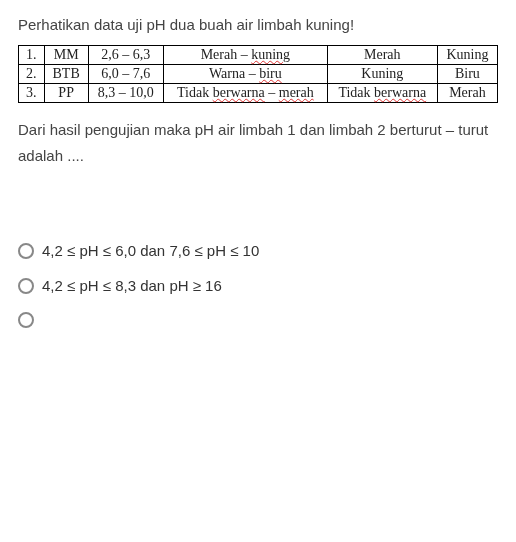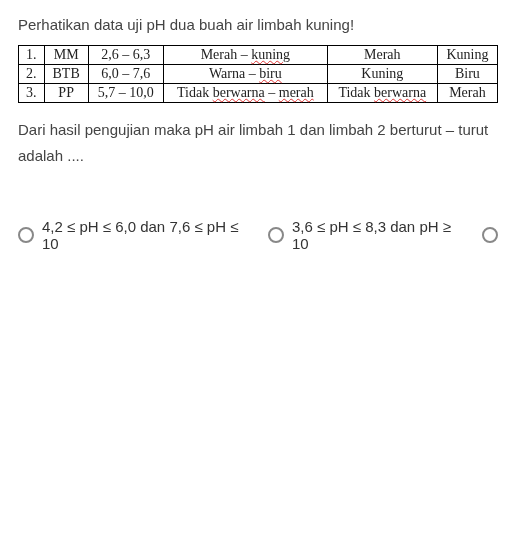--- a/index.html
+++ b/index.html
@@ -23,22 +23,22 @@
   table td, table th {
     border: 1px solid #000;
     padding: 1px 6px;
     text-align: center;
     font-weight: normal;
     font-size: 14px;
     white-space: nowrap;
   }
   table th { font-weight: normal; }
   .wavy { text-decoration: underline wavy #d33; text-decoration-thickness: 1px; }
-  .followup { margin-bottom: 50px; line-height: 1.7; }
-  .options { display: flex; flex-direction: row; gap: 18px; }
+  .followup { margin-bottom: 74px; line-height: 1.7; }
+  .options { display: flex; flex-direction: column; gap: 18px; }
   .option { display: flex; align-items: center; gap: 8px; }
   .radio {
     width: 16px; height: 16px;
     border: 2px solid #888; border-radius: 50%;
     flex-shrink: 0;
   }
   .option-label { color: #333; font-size: 15px; }
 </style>
 </head>
 <body>
@@ -59,35 +59,35 @@
     <td>2.</td>
     <td>BTB</td>
     <td>6,0 – 7,6</td>
     <td><span>Warna – </span><span class="wavy">biru</span></td>
     <td>Kuning</td>
     <td>Biru</td>
   </tr>
   <tr>
     <td>3.</td>
     <td>PP</td>
-    <td>5,7 – 10,0</td>
+    <td>8,3 – 10,0</td>
     <td><span>Tidak </span><span class="wavy">berwarna</span><span> – </span><span class="wavy">merah</span></td>
     <td><span>Tidak </span><span class="wavy">berwarna</span></td>
     <td>Merah</td>
   </tr>
 </tbody>
   </table>
 
 <div class="followup">Dari hasil pengujian maka pH air limbah 1 dan limbah 2 berturut – turut adalah ....</div>
 
 <div class="options">
   <div class="option">
     <span class="radio"></span>
     <span class="option-label">4,2 ≤ pH ≤ 6,0 dan 7,6 ≤ pH ≤ 10</span>
   </div>
   <div class="option">
     <span class="radio"></span>
-    <span class="option-label">3,6 ≤ pH ≤ 8,3 dan pH ≥ 10</span>
+    <span class="option-label">4,2 ≤ pH ≤ 8,3 dan pH ≥ 16</span>
   </div>
   <div class="option">
     <span class="radio"></span>
   </div>
 </div>
 
 </body></html>

